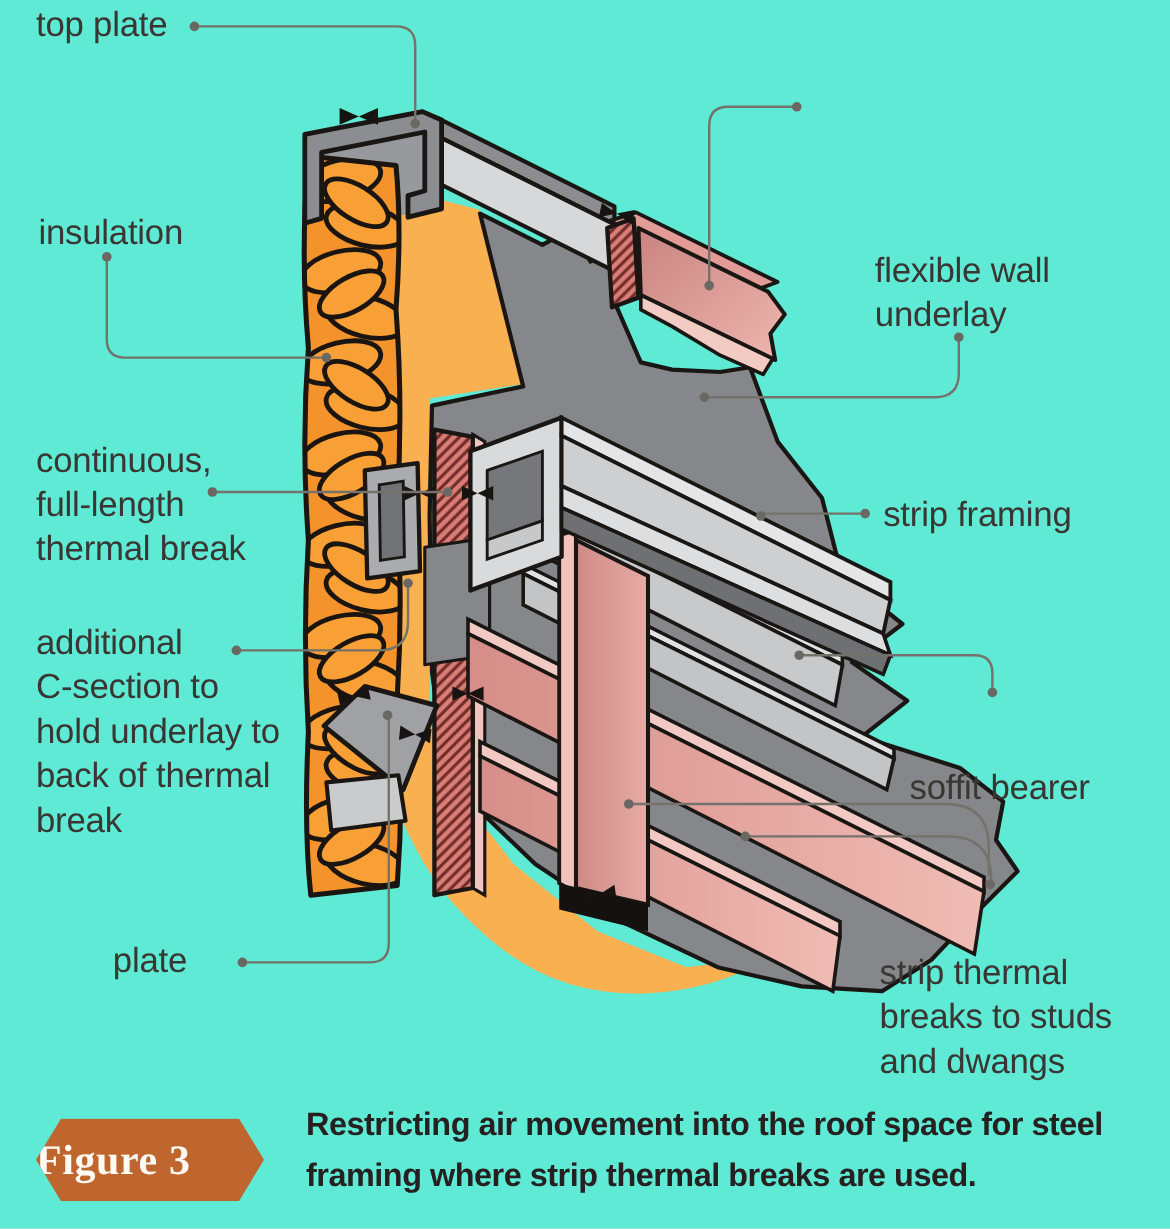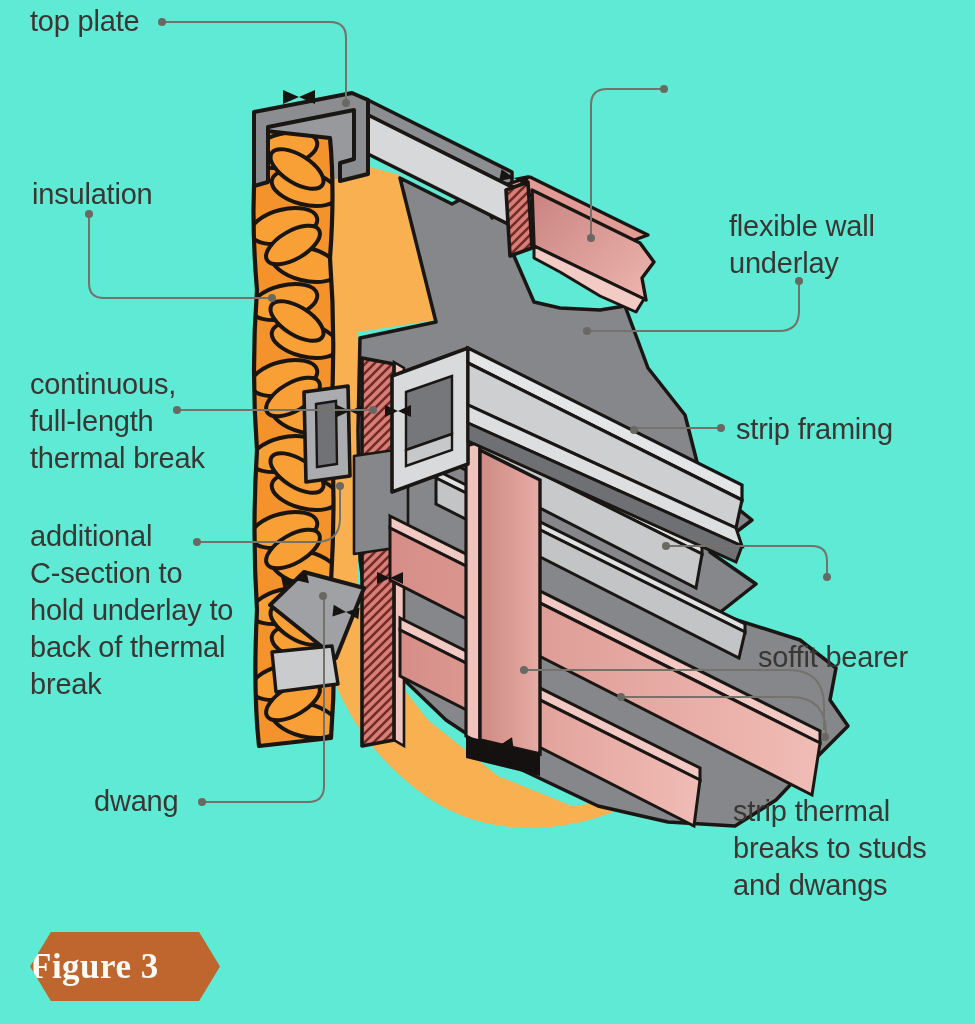--- a/index.html
+++ b/index.html
@@ -208,26 +208,30 @@
 <div class="lbl" style="left:30px;top:3px">top plate</div>
 <div class="lbl" style="left:32px;top:176px">insulation</div>
 <div class="lbl" style="left:30px;top:366px">continuous,
 full-length
 thermal break</div>
 <div class="lbl" style="left:30px;top:518px">additional
 C-section to
 hold underlay to
 back of thermal
 break</div>
-<div class="lbl" style="left:94px;top:783px">dwang</div>
+<div class="lbl" style="left:94px;top:783px">plate</div>
 <div class="lbl right" style="left:729px;top:208px">flexible wall
 underlay</div>
 <div class="lbl right" style="left:736px;top:411px">strip framing</div>
 <div class="lbl right" style="left:758px;top:639px">soffit bearer</div>
 <div class="lbl right" style="left:733px;top:793px">strip thermal
 breaks to studs
 and dwangs</div>
 
 <div id="figure-badge">
   <span>Figure 3</span>
 </div>
-
+<div id="figure-caption">
+  <span>Restricting air movement into the roof space for steel</span>
+  <span>framing where strip thermal breaks are used.</span>
 </div>
 
+</div>
+
 </body></html>

